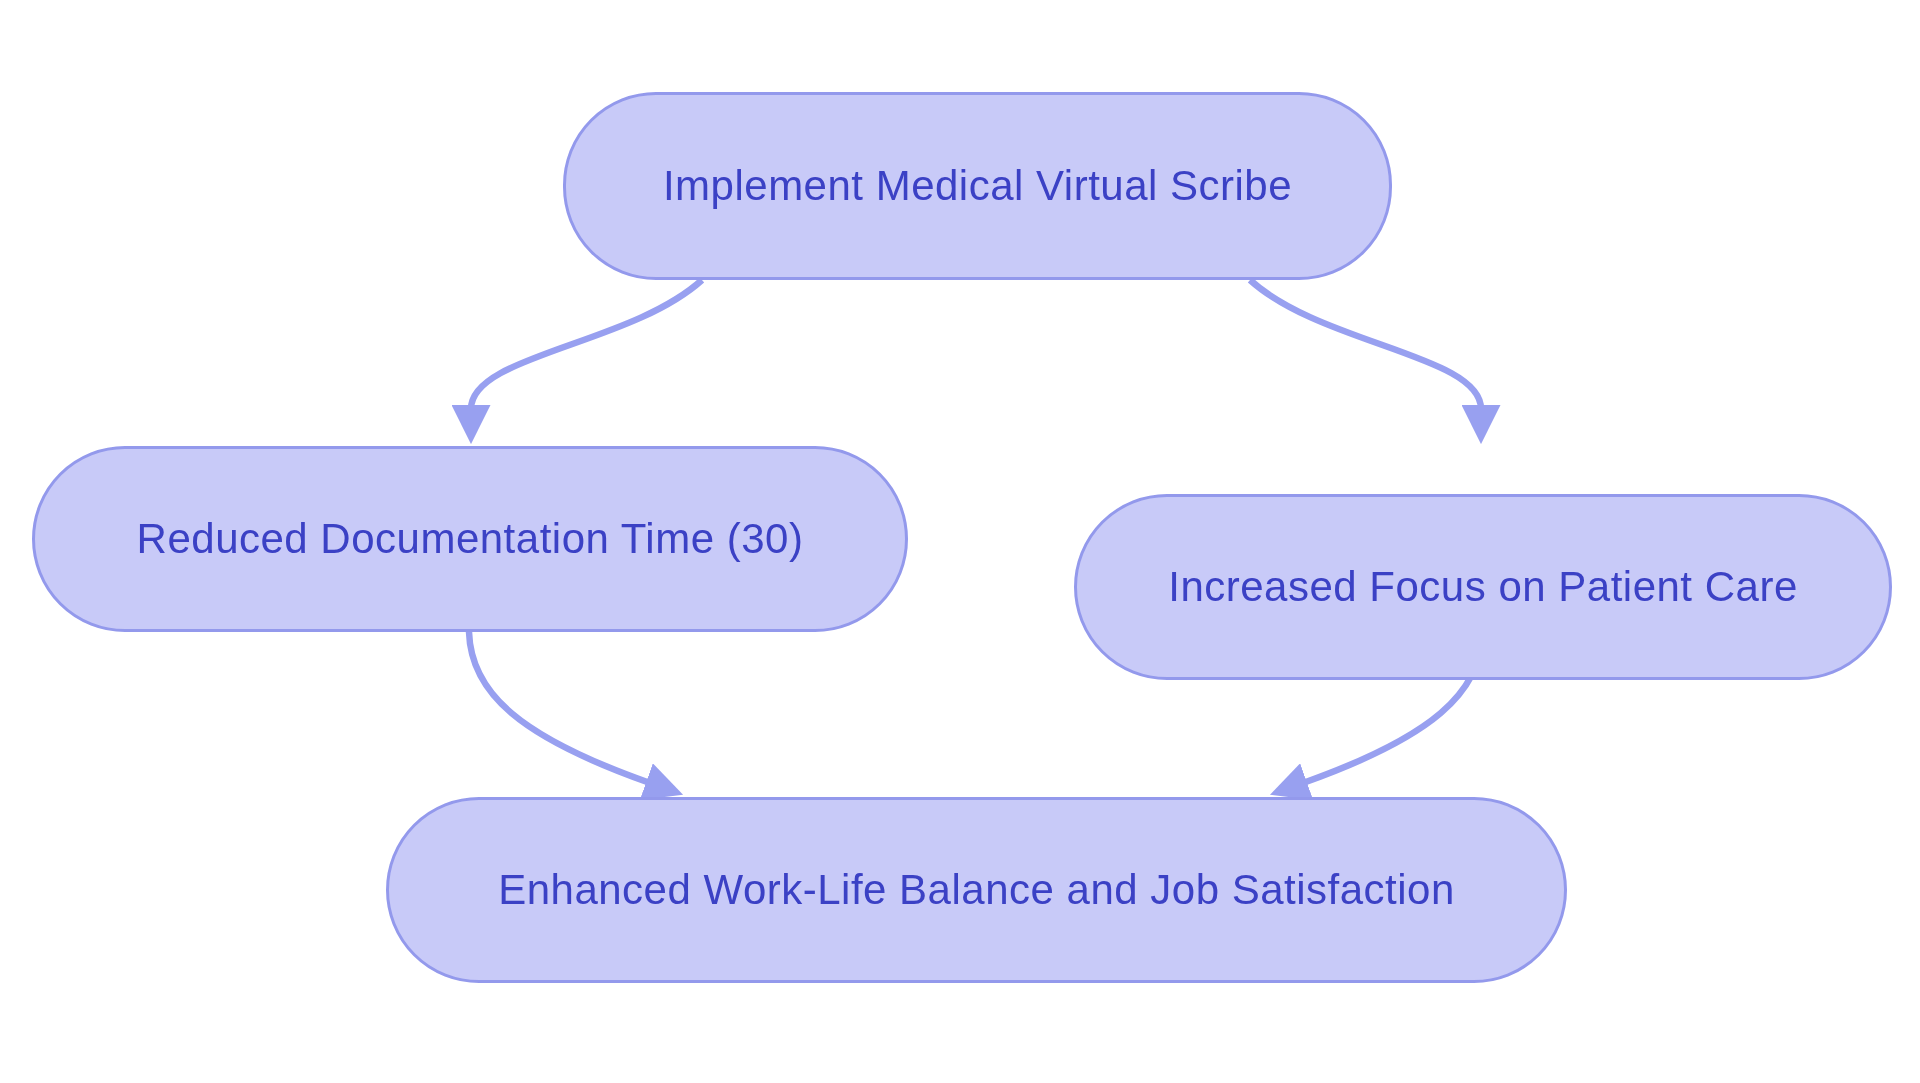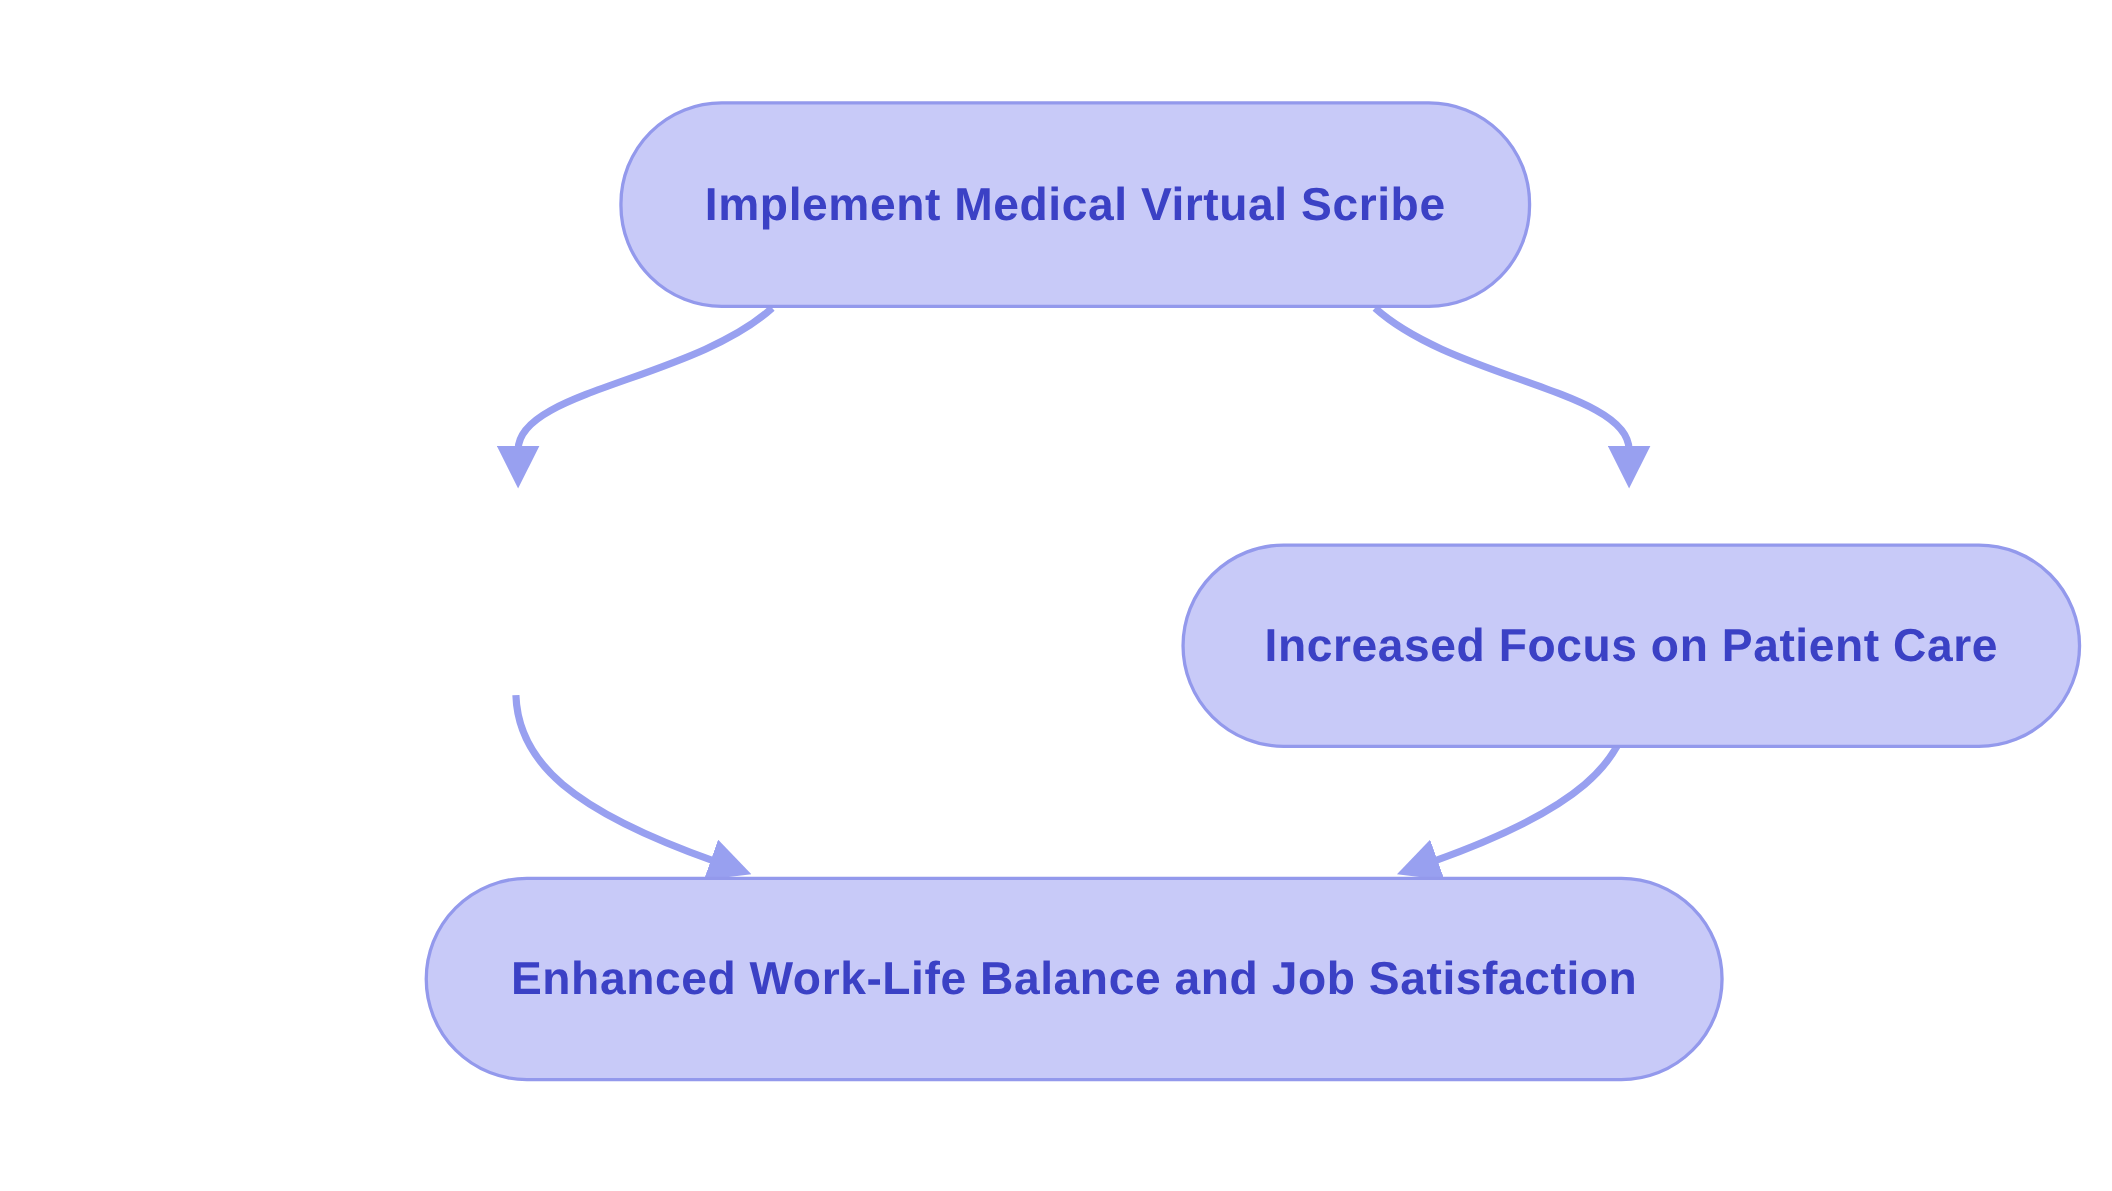--- a/index.html
+++ b/index.html
@@ -34,21 +34,20 @@
     align-items: center;
     justify-content: center;
     background: var(--node-fill, #c8caf8);
     border: 3px solid var(--node-border, #9399ec);
     border-radius: 93px;
     color: var(--node-text, #3b41c5);
     font-size: 42px;
     letter-spacing: 0.5px;
     white-space: nowrap;
     text-align: center;
-    font-weight: bold;
   }
   .node-implement { left: 563px; top: 92px;  width: 829px;  height: 188px; }
   .node-reduced   { left: 32px;  top: 446px; width: 876px;  height: 186px; }
   .node-focus     { left: 1074px;top: 446px; width: 818px;  height: 186px; margin-top: 48px; }
   .node-balance   { left: 386px; top: 797px; width: 1181px; height: 186px; text-align: right; }
 </style>
 </head>
 <body>
 
 <div class="canvas">
@@ -62,20 +61,23 @@
     <path class="edge" d="M 702 280 C 630 345 471 355 471 409" marker-end="url(#ah)"></path>
     <path class="edge" d="M 1250 280 C 1322 345 1481 355 1481 409" marker-end="url(#ah)"></path>
     <path class="edge" d="M 469 632 C 471 693 520 737 650 783" marker-end="url(#ah)"></path>
     <path class="edge" d="M 1483 632 C 1481 693 1432 737 1303 783" marker-end="url(#ah)"></path>
   </svg>
 
   <div class="node node-implement">
     <span>Implement Medical Virtual Scribe</span>
   </div>
 
+  <div class="node node-reduced">
+    <span>Reduced Documentation Time (30)</span>
+  </div>
 
   <div class="node node-focus">
     <span>Increased Focus on Patient Care</span>
   </div>
 
   <div class="node node-balance">
     <span>Enhanced Work-Life Balance and Job Satisfaction</span>
   </div>
 
 </div>

